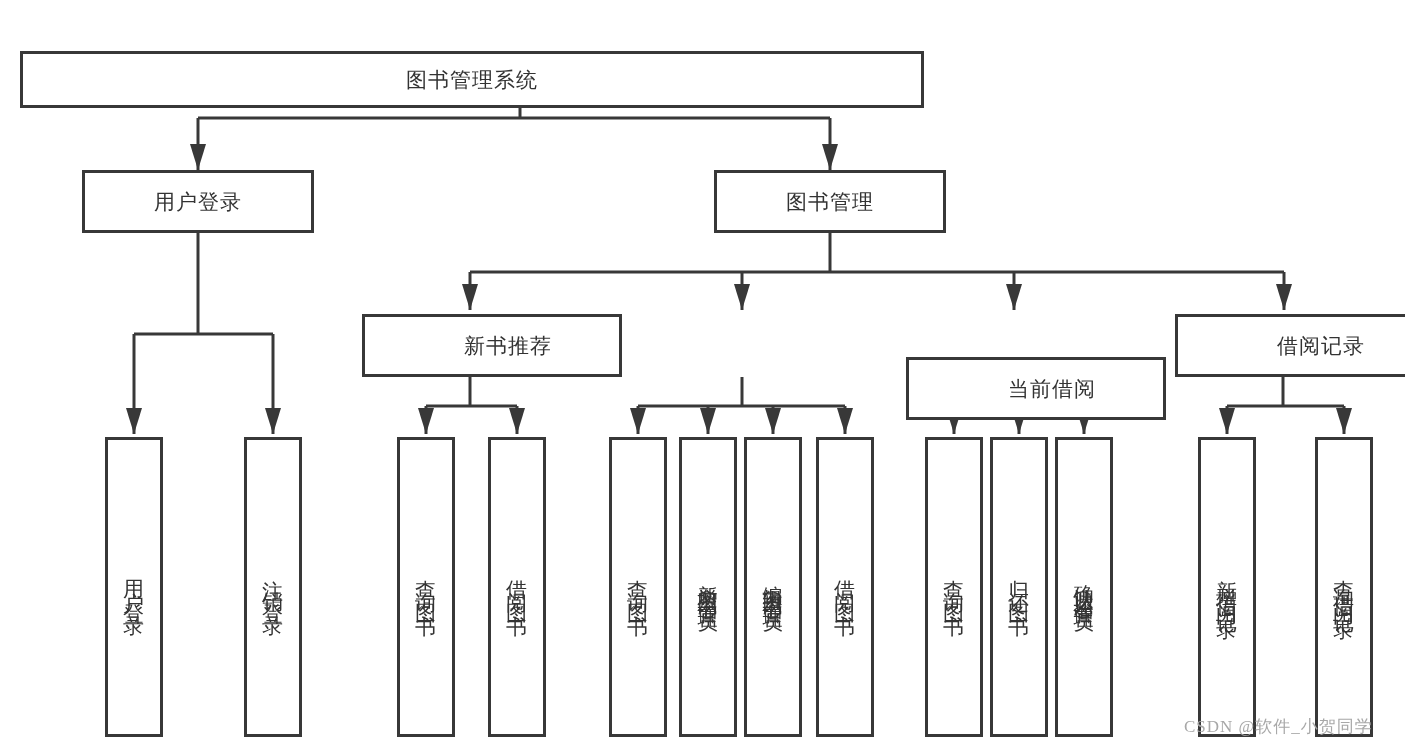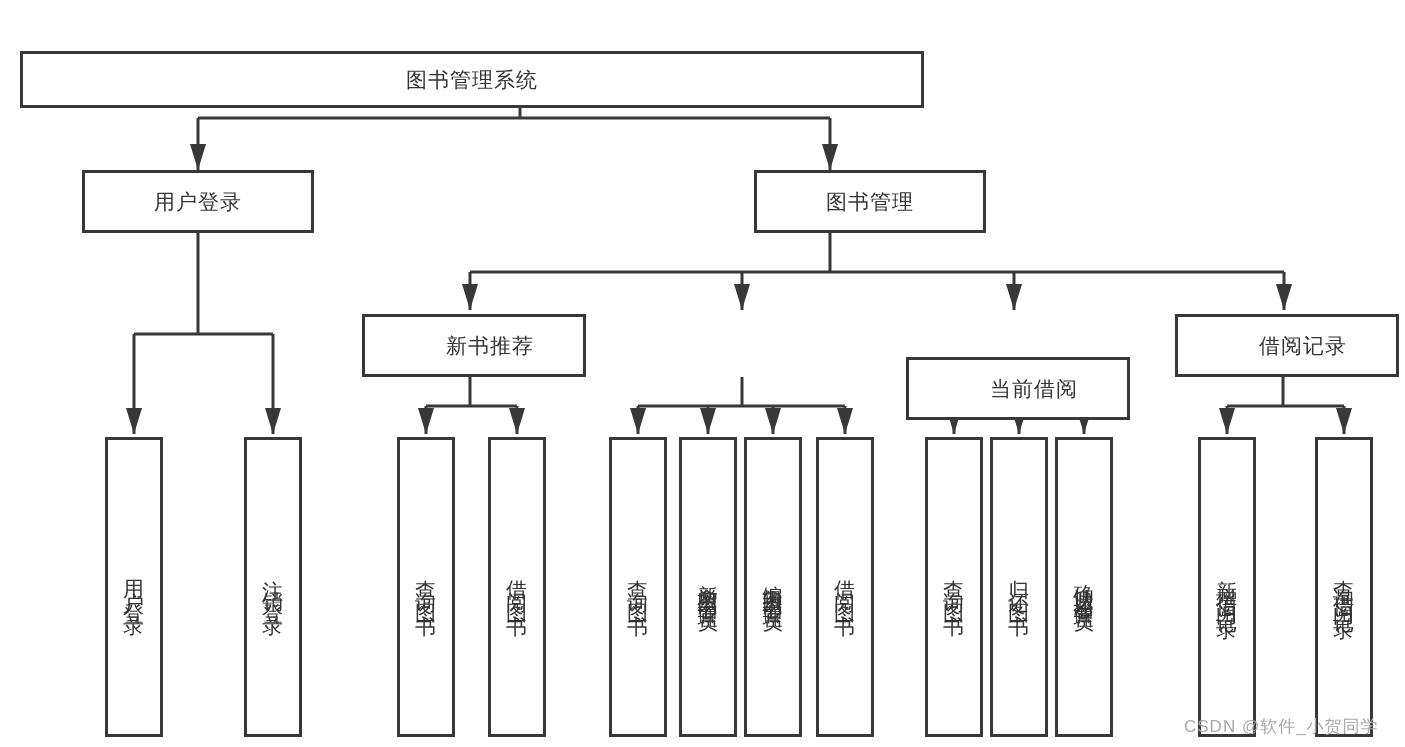--- a/index.html
+++ b/index.html
@@ -42,30 +42,31 @@
     writing-mode: vertical-lr;
     text-orientation: mixed;
     font-size: 21px;
     line-height: 1;
   }
   .box.v.ls-wide  { letter-spacing: 12px; }
   .box.v.ls-mid   { letter-spacing: 8px; }
   .box.v.ls-tight { letter-spacing: 4px; font-size: 20px; }
   
   .lvl2 { top: 170px; height: 63px; width: 232px; }
-  .lvl3 { top: 314px; height: 63px; width: 224px; padding-left: 32px; }
+  .lvl3 { top: 314px; height: 63px; width: 260px; padding-left: 32px; }
   .leaf { top: 437px; height: 300px; width: 58px; }
   .watermark {
     position: absolute;
     left: 1184px;
     top: 715px;
     font-size: 17px;
     color: #a8a8a8;
     letter-spacing: 1px;
     white-space: nowrap;
+    font-family: Liberation Serif, serif;
   }
 </style>
 </head>
 <body>
 
 <div class="canvas">
 
   <svg class="connectors" viewBox="0 0 1405 747" xmlns="http://www.w3.org/2000/svg">
     <defs>
       <marker id="ah" markerUnits="userSpaceOnUse" markerWidth="30" markerHeight="20" refX="26" refY="9" orient="auto">
@@ -117,21 +118,21 @@
       <path d="M1283,377 V406"></path>
       <path d="M1227,406 H1344"></path>
       <path d="M1227,406 V434" marker-end="url(#ah)"></path>
       <path d="M1344,406 V434" marker-end="url(#ah)"></path>
     </g>
   </svg>
 
   <div class="box h" style="left:20px; top:13px; width:904px; height:57px;margin-top:38px;">图书管理系统</div>
 
   <div class="box h lvl2" style="left:82px;">用户登录</div>
-  <div class="box h lvl2" style="left:714px;margin-left:40px;">图书管理</div>
+  <div class="box h lvl2" style="left:714px;">图书管理</div>
 
   <div class="box h lvl3" style="left:362px;">新书推荐</div>
   <div class="box h lvl3" style="left:906px;margin-top:43px;">当前借阅</div>
   <div class="box h lvl3" style="left:1175px;">借阅记录</div>
 
   <div class="box v ls-wide leaf" style="left:105px;">用户登录</div>
   <div class="box v ls-wide leaf" style="left:244px;">注销登录</div>
 
   <div class="box v ls-wide leaf" style="left:397px;">查询图书</div>
   <div class="box v ls-wide leaf" style="left:488px;">借阅图书</div>

